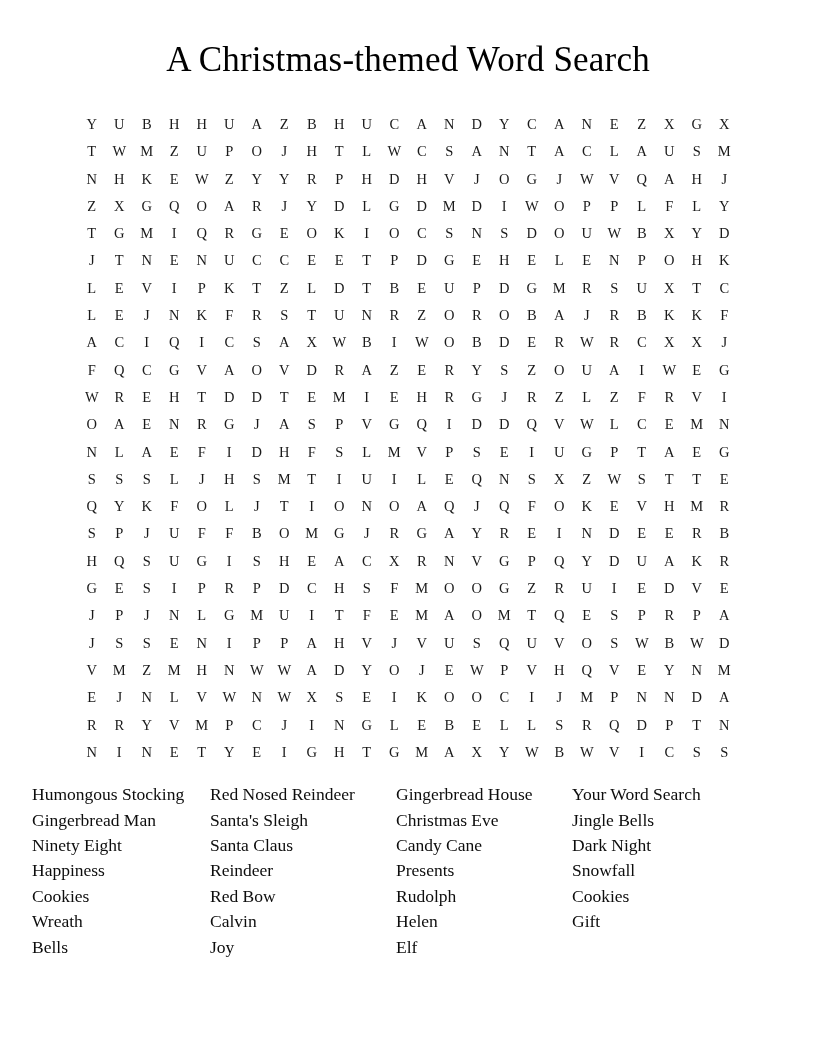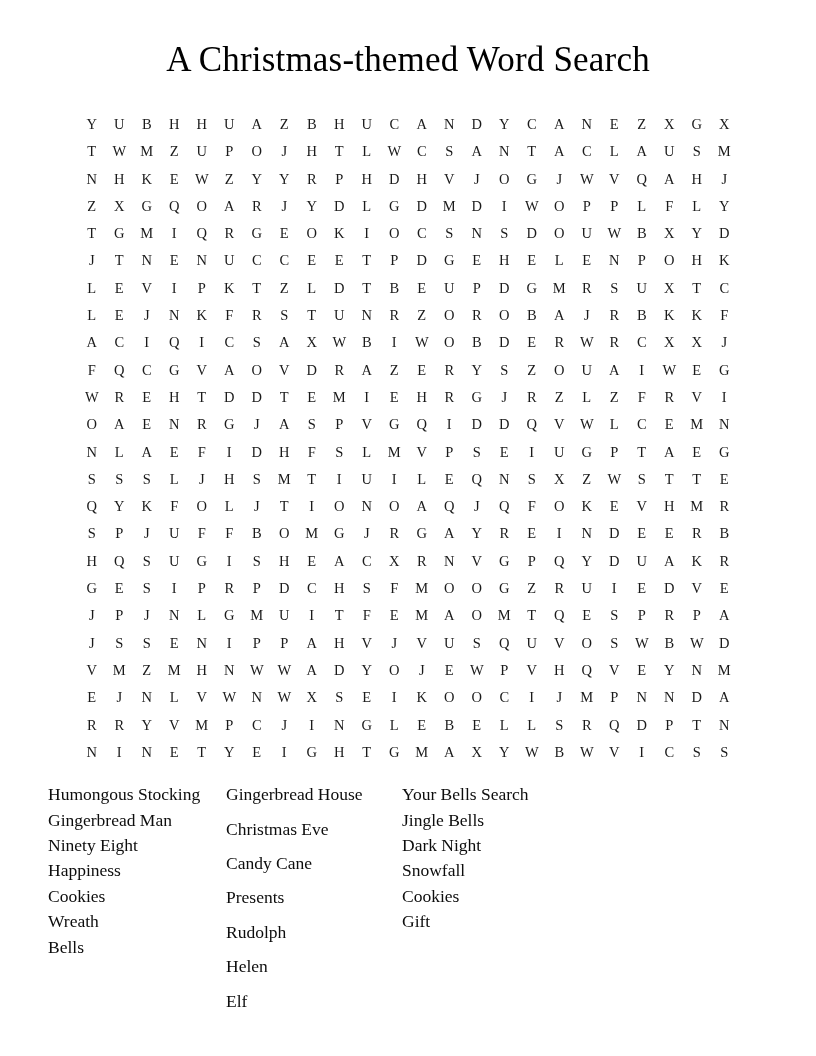--- a/index.html
+++ b/index.html
@@ -46,33 +46,33 @@
     text-align: center;
     vertical-align: middle;
     font-size: 14.5px;
     line-height: 27.3px;
     padding: 0;
     font-family: "Liberation Serif", "DejaVu Serif", serif;
     color: #1a1a1a;
   }
   .words {
     margin-top: 16px;
-    padding-left: 48px;
+    padding-left: 32px;
     padding-right: 20px;
     display: flex;
     flex-direction: row;
     align-items: flex-start;
   }
   .word-col {
     display: flex;
     flex-direction: column;
   }
   .word-col.c0 { width: 178px; }
   .word-col.c1 { width: 186px; }
-  .word-col.c2 { width: 176px; gap: 9px; }
+  .word-col.c2 { width: 176px; }
   .word-col.c3 { width: 180px; }
   .word-item {
     font-size: 17.5px;
     line-height: 25.4px;
     white-space: nowrap;
     font-family: "Liberation Serif", "DejaVu Serif", serif;
     color: #0d0d0d;
   }
 </style>
 </head>
@@ -716,31 +716,40 @@
   <div class="words" id="word-list">
       <div class="word-col c0">
         <div class="word-item">Humongous Stocking</div>
         <div class="word-item">Gingerbread Man</div>
         <div class="word-item">Ninety Eight</div>
         <div class="word-item">Happiness</div>
         <div class="word-item">Cookies</div>
         <div class="word-item">Wreath</div>
         <div class="word-item">Bells</div>
       </div>
+      <div class="word-col c1">
+        <div class="word-item">Red Nosed Reindeer</div>
+        <div class="word-item">Santa's Sleigh</div>
+        <div class="word-item">Santa Claus</div>
+        <div class="word-item">Reindeer</div>
+        <div class="word-item">Red Bow</div>
+        <div class="word-item">Calvin</div>
+        <div class="word-item">Joy</div>
+      </div>
       <div class="word-col c2">
         <div class="word-item">Gingerbread House</div>
         <div class="word-item">Christmas Eve</div>
         <div class="word-item">Candy Cane</div>
         <div class="word-item">Presents</div>
         <div class="word-item">Rudolph</div>
         <div class="word-item">Helen</div>
         <div class="word-item">Elf</div>
       </div>
       <div class="word-col c3">
-        <div class="word-item">Your Bells Search</div>
+        <div class="word-item">Your Word Search</div>
         <div class="word-item">Jingle Bells</div>
         <div class="word-item">Dark Night</div>
         <div class="word-item">Snowfall</div>
         <div class="word-item">Cookies</div>
         <div class="word-item">Gift</div>
       </div>
     </div>
 
 </div>
 

